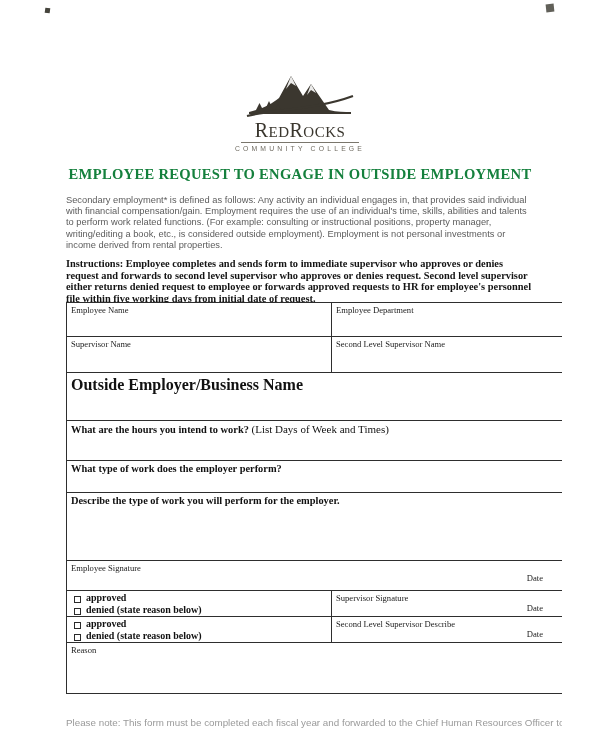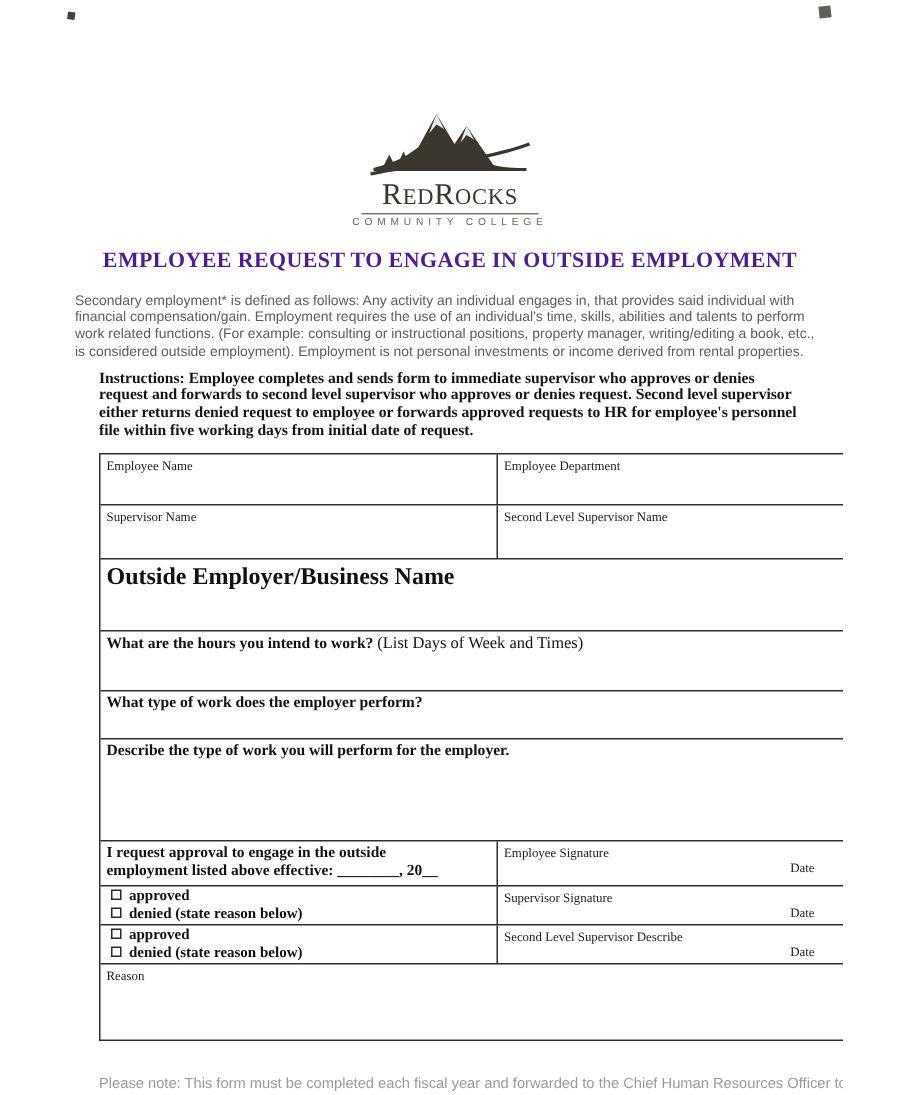--- a/index.html
+++ b/index.html
@@ -18,22 +18,22 @@
   .logo svg { display:block; margin:0 auto; }
   .wordmark { line-height:1; margin-top:2px; letter-spacing:.5px; white-space:nowrap; }
   .wm-big { font-size:20px; }
   .wm-small { font-size:15px; }
   .logo-rule { width:118px; border-top:1px solid #7a766c; margin:2px auto 2px; }
   .logo-subtitle { font-size:6.8px; letter-spacing:3.2px; color:#6e6a60;
                    font-family:"Liberation Sans", sans-serif; }
 
   
   .title { text-align:center; font-size:14.6px; font-weight:bold;
-           letter-spacing:.3px; margin-top:14px; color:#4c1d95; }
-  .definition { margin:12px 12px 0; font-family:"Liberation Sans", sans-serif;
+           letter-spacing:.3px; margin-top:14px; color:#15803d; }
+  .definition { margin:12px 28px 0; font-family:"Liberation Sans", sans-serif;
                 font-size:9.3px; line-height:11.2px; color:#5c5c5c; }
   .instructions { margin:7px 28px 0; font-weight:bold; font-size:10.4px;
                   line-height:11.6px; color:#141414; }
 
   
   .form-table { position:absolute; left:28px; top:302px; width:544px;
                 border:1px solid #2e2e2e; background:#fff; }
   .ft-row { display:flex; border-bottom:1px solid #2e2e2e; }
   .ft-row.last { border-bottom:none; }
   .r1{height:34px}.r2{height:36px}.r3{height:48px}.r4{height:40px}.r5{height:32px}
@@ -44,21 +44,21 @@
   .full { flex:1; }
   .fill { flex:1; }
   .small-label { font-size:8.6px; color:#1c1c1c; padding:2px 4px 0; }
   .q { font-size:10.4px; font-weight:bold; padding:2px 4px 0; color:#111; }
   .q .note { font-weight:normal; font-size:11px; }
   .q.big { font-size:16px; padding-top:3px; }
   .q.bottom { padding-bottom:2px; }
   .req-text { font-size:10.3px; font-weight:bold; line-height:12.4px;
               padding:2px 4px 0; color:#111; }
   .req-text span { display:block; }
-  .check-line { display:flex; align-items:flex-start; padding:2px 0 0 7px; }
+  .check-line { display:flex; align-items:flex-end; padding:2px 0 0 7px; }
   .checkbox { width:7px; height:7px; border:1px solid #2a2a2a; background:#fff;
               flex:none; margin-right:5px; }
   .check-label { font-size:10px; font-weight:bold; color:#111; line-height:10px; }
   .sig-head { display:flex; padding:2px 4px 0;flex-direction:column; }
   .sig-head .date { margin-left:auto; margin-right:62px; }
 
   
   .footer-note { position:absolute; left:28px; top:716px; width:544px;
                  font-family:"Liberation Sans", sans-serif; font-size:9.8px;
                  line-height:14px; color:#8f8f8f; white-space:nowrap;
@@ -143,26 +143,20 @@
     </div>
 
     <div class="ft-row r6">
       <div class="cell full">
         <span class="q">Describe the type of work you will perform for the employer.</span>
         <div class="fill"></div>
       </div>
     </div>
 
     <div class="ft-row r7">
-      <div class="cell cl">
-        <div class="req-text">
-          <span>I request approval to engage in the outside</span>
-          <span>employment listed above effective: ________, 20__</span>
-        </div>
-      </div>
       <div class="cell cr">
         <div class="sig-head">
           <span class="small-label" style="padding:0">Employee Signature</span>
           <span class="small-label date" style="padding:0">Date</span>
         </div>
         <div class="fill"></div>
       </div>
     </div>
 
     <div class="ft-row r8">

